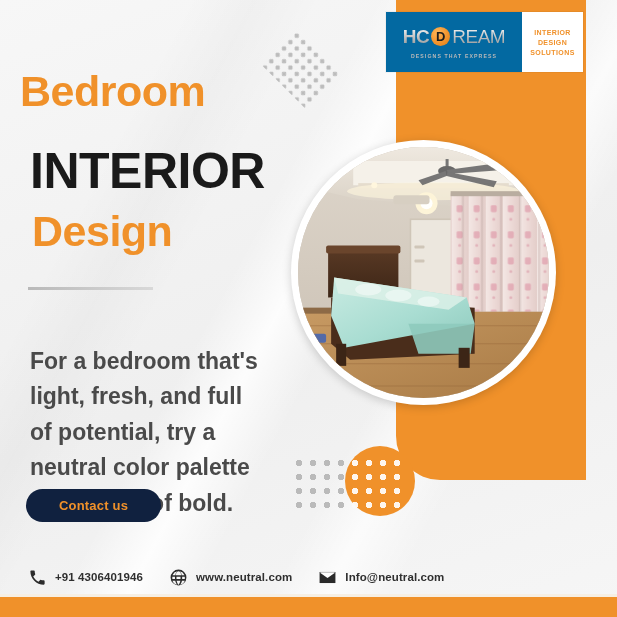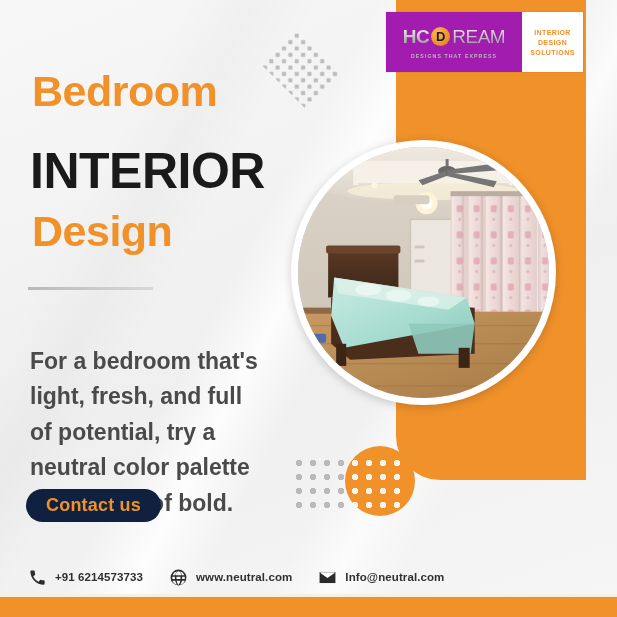--- a/index.html
+++ b/index.html
@@ -26,58 +26,58 @@
     background:linear-gradient(90deg, rgba(255,255,255,0) 0%, rgba(255,255,255,0) 100%);}
 
   
   .bottom-bar{position:absolute;left:0;bottom:0;width:100%;height:20px;background:#F0912A;}
   .bottom-bar-hair{position:absolute;left:0;bottom:20px;width:100%;height:3px;background:#f6efe4;}
 
   
   .logo-wrap{position:absolute;left:386px;top:12px;width:197px;height:60px;
     background:#ffffff;display:flex;align-items:stretch;
     box-shadow:0 0 0 1px rgba(0,0,0,.04);}
-  .logo-dark{flex:0 0 132px;background:#a21caf;display:flex;flex-direction:column;
+  .logo-dark{flex:0 0 132px;background:#0369a1;display:flex;flex-direction:column;
     align-items:center;justify-content:center;padding:4px 2px;}
   .logo-main{display:flex;align-items:center;justify-content:center;gap:1px;}
   .logo-hc{font-weight:bold;font-size:19px;letter-spacing:-.5px;
     background:linear-gradient(180deg,#ffffff 0%,#bdbdbd 55%,#8d8d8d 100%);
     -webkit-background-clip:text;background-clip:text;color:transparent;}
   .logo-ream{font-weight:normal;font-size:19px;letter-spacing:-.5px;
     background:linear-gradient(180deg,#ffffff 0%,#bdbdbd 55%,#8d8d8d 100%);
     -webkit-background-clip:text;background-clip:text;color:transparent;}
   .logo-d{width:19px;height:19px;border-radius:50%;
     background:radial-gradient(circle at 35% 30%,#ffb657 0%,#F0912A 60%,#d97c14 100%);
     color:#1d1d1d;font-weight:bold;font-size:13px;
     display:flex;align-items:center;justify-content:center;margin:0 1px;}
   .logo-tag{margin-top:5px;font-size:5.2px;letter-spacing:1.1px;color:#b9b9b9;font-weight:bold;
     white-space:nowrap;}
   .logo-side{flex:1;display:flex;flex-direction:column;align-items:center;
     justify-content:center;gap:3px;background:#fff;padding:3px 2px;}
   .logo-side span{font-size:7px;font-weight:bold;color:#F0912A;letter-spacing:.4px;
     line-height:1;white-space:nowrap;}
 
   
-  .h-bedroom{position:absolute;left:32px;top:70px;font-size:43px;font-weight:bold;
+  .h-bedroom{position:absolute;left:20px;top:70px;font-size:43px;font-weight:bold;
     color:#F0912A;letter-spacing:-.5px;line-height:1;}
   .h-interior{position:absolute;left:30px;top:146px;font-size:50px;font-weight:bold;
     color:#1a1a1a;letter-spacing:-.5px;line-height:1;}
   .h-design{position:absolute;left:32px;top:210px;font-size:43px;font-weight:bold;
     color:#F0912A;letter-spacing:-.5px;line-height:1;}
 
   .divider{position:absolute;left:28px;top:287px;width:125px;height:3px;
     background:linear-gradient(90deg,#b9b9b9,#d8d8d8);}
 
   .body-copy{position:absolute;left:30px;top:303px;width:240px;
     font-size:23px;line-height:1.54;color:#4a4a4a;font-weight:700;margin-top:41px;}
 
   
   .contact-btn{position:absolute;left:26px;top:489px;width:135px;height:33px;
     border-radius:17px;background:#10213f;border:none;cursor:pointer;
-    color:#F0912A;font-size:18px;font-weight:bold;font-family:"Liberation Sans",sans-serif;
+    color:#F0912A;font-size:13px;font-weight:bold;font-family:"Liberation Sans",sans-serif;
     letter-spacing:.2px;}
 
   
   .photo-ring{position:absolute;left:291px;top:140px;width:265px;height:265px;
     border-radius:50%;background:#ffffff;padding:7px;box-sizing:border-box;
     box-shadow:0 2px 10px rgba(0,0,0,.18);}
   .photo{width:100%;height:100%;border-radius:50%;overflow:hidden;position:relative;
     background:#cfc6bb;}
   .photo svg{display:block;width:100%;height:100%;}
 
@@ -249,21 +249,21 @@
   <div class="dot-grid-over"></div>
 
   <div class="footer">
 
     <div class="f-item">
       <span class="f-ico">
         <svg viewBox="0 0 24 24">
             <path d="M6.6 10.8c1.4 2.8 3.8 5.1 6.6 6.6l2.2-2.2c.3-.3.7-.4 1-.2 1.2.4 2.4.6 3.6.6.6 0 1 .4 1 1V20c0 .6-.4 1-1 1C10.6 21 3 13.4 3 4c0-.6.4-1 1-1h3.5c.6 0 1 .4 1 1 0 1.3.2 2.5.6 3.6.1.3 0 .7-.2 1l-2.3 2.2z"></path>
           </svg>
       </span>
-      <span class="f-txt">+91 6214573733</span>
+      <span class="f-txt">+91 4306401946</span>
     </div>
 
     <div class="f-item">
       <span class="f-ico">
         <svg viewBox="0 0 24 24">
             <path d="M12 2a10 10 0 100 20 10 10 0 000-20zm0 2c1.6 0 3 2.1 3.6 5H8.4C9 6.1 10.4 4 12 4zM4.3 11h3.3c-.1.9-.1 2 0 3H4.3a8 8 0 010-3zm0 5h3.6c.6 2.6 1.7 4.4 2.6 5a8 8 0 01-6.2-5zm5.3 0h4.8c-.6 2.9-1.9 5-2.4 5s-1.8-2.1-2.4-5zm-.1-2c-.1-1-.1-2.1 0-3h5c.1.9.1 2 0 3h-5zm6.9 2h3.6a8 8 0 01-6.2 5c.9-.6 2-2.4 2.6-5zm.2-2c.1-1 .1-2.1 0-3h3.3a8 8 0 010 3h-3.3zM13.5 4.2a8 8 0 016.1 4.8h-3.5c-.5-2.2-1.4-3.9-2.6-4.8zM10.5 4.2C9.3 5.1 8.4 6.8 7.9 9H4.4a8 8 0 016.1-4.8z"></path>
           </svg>
       </span>
       <span class="f-txt">www.neutral.com</span>
     </div>

